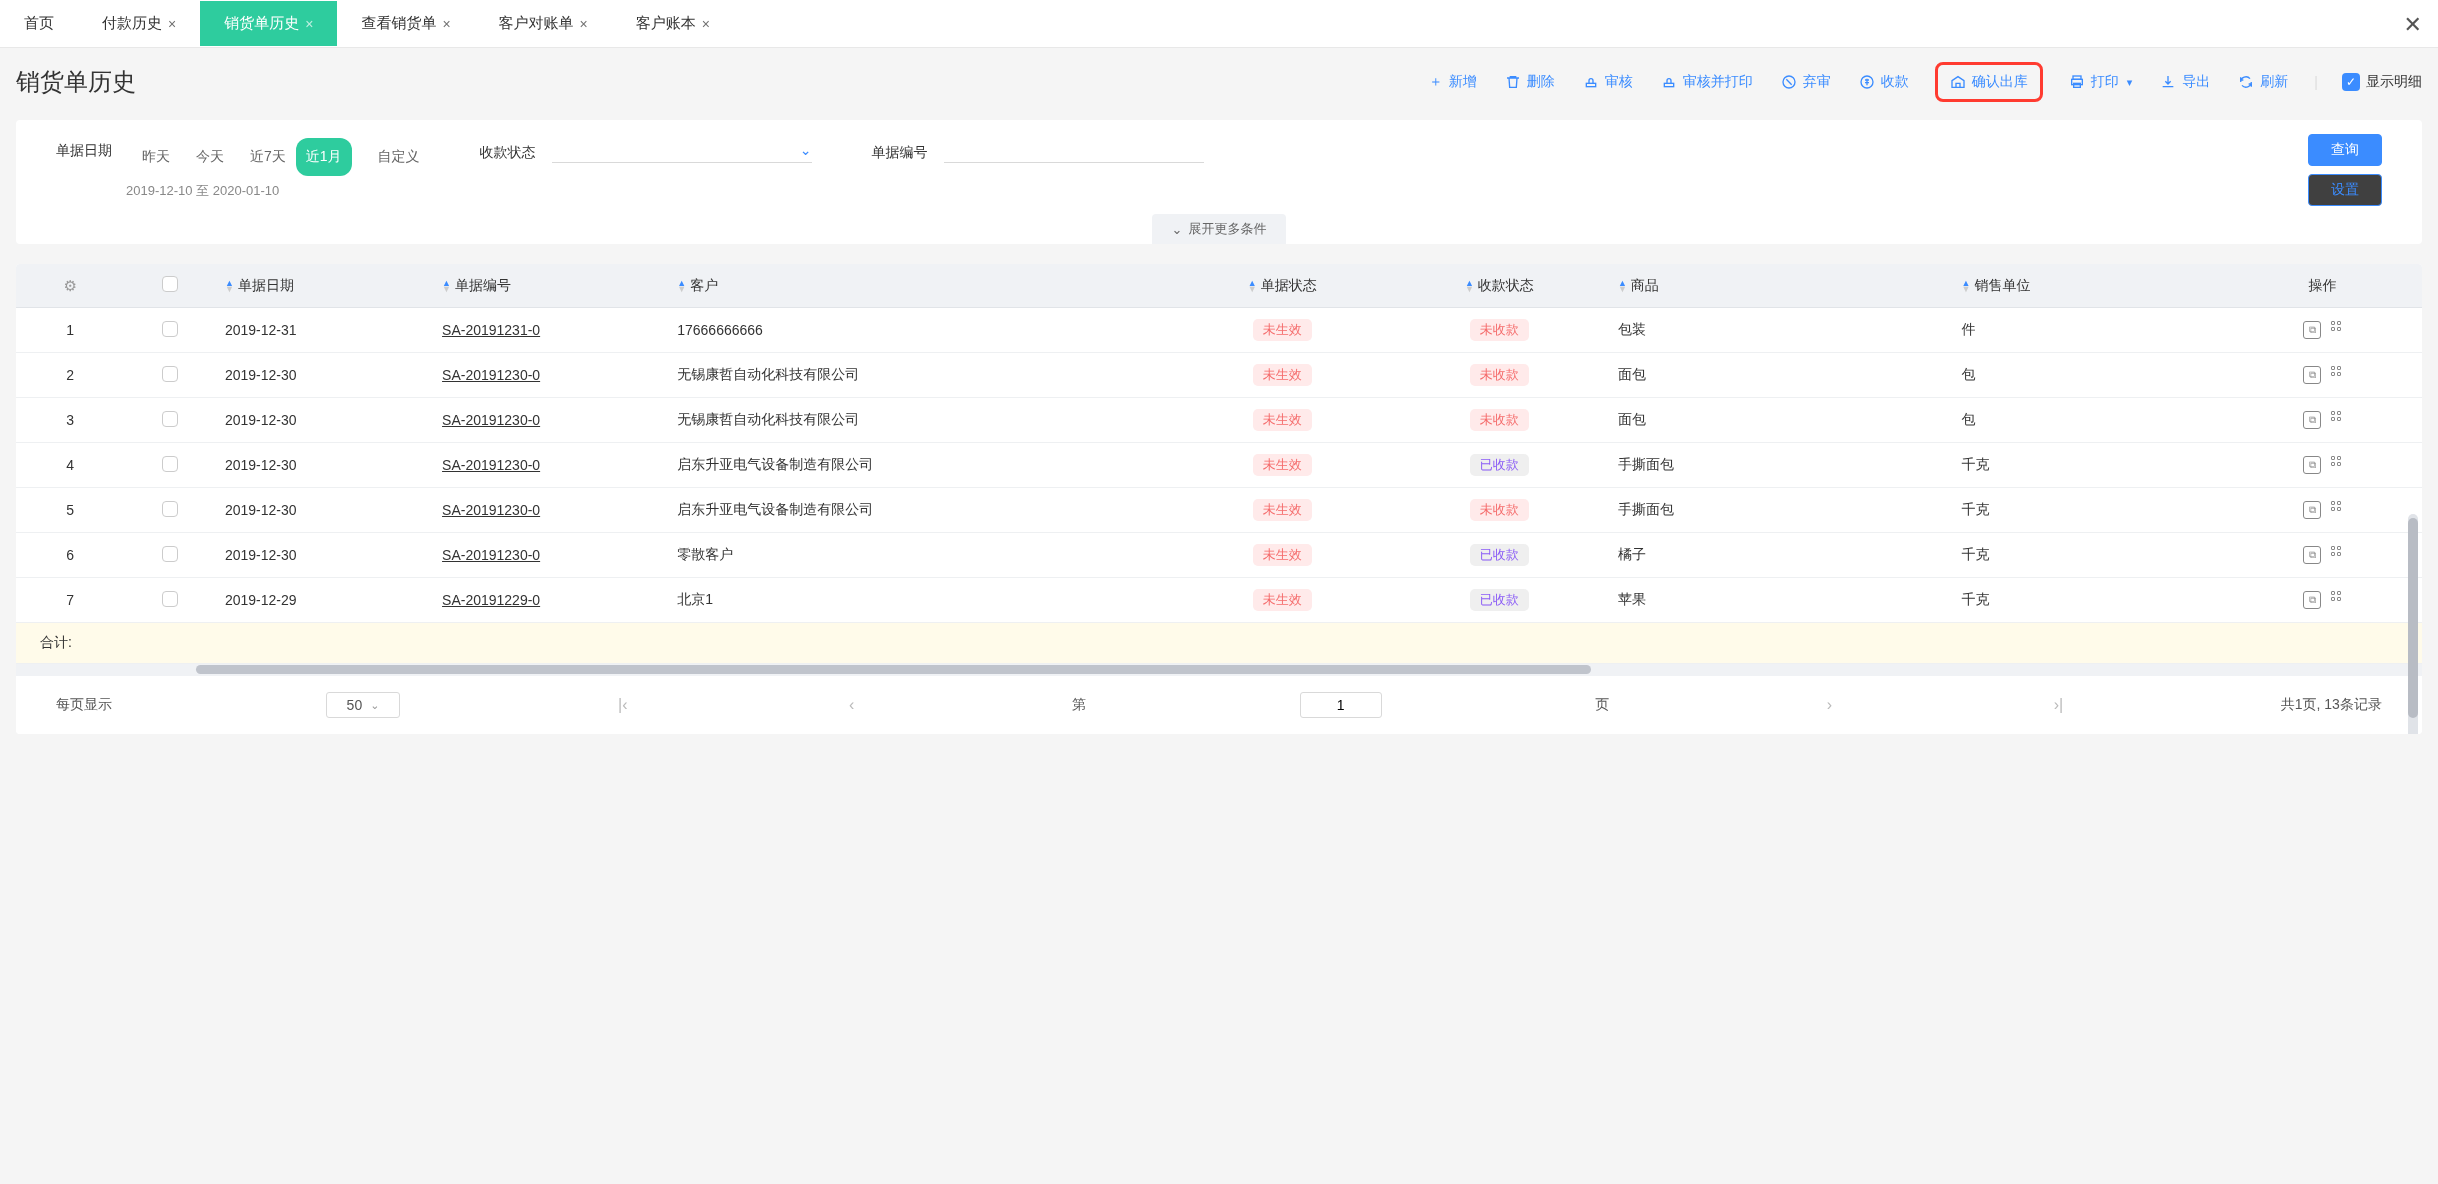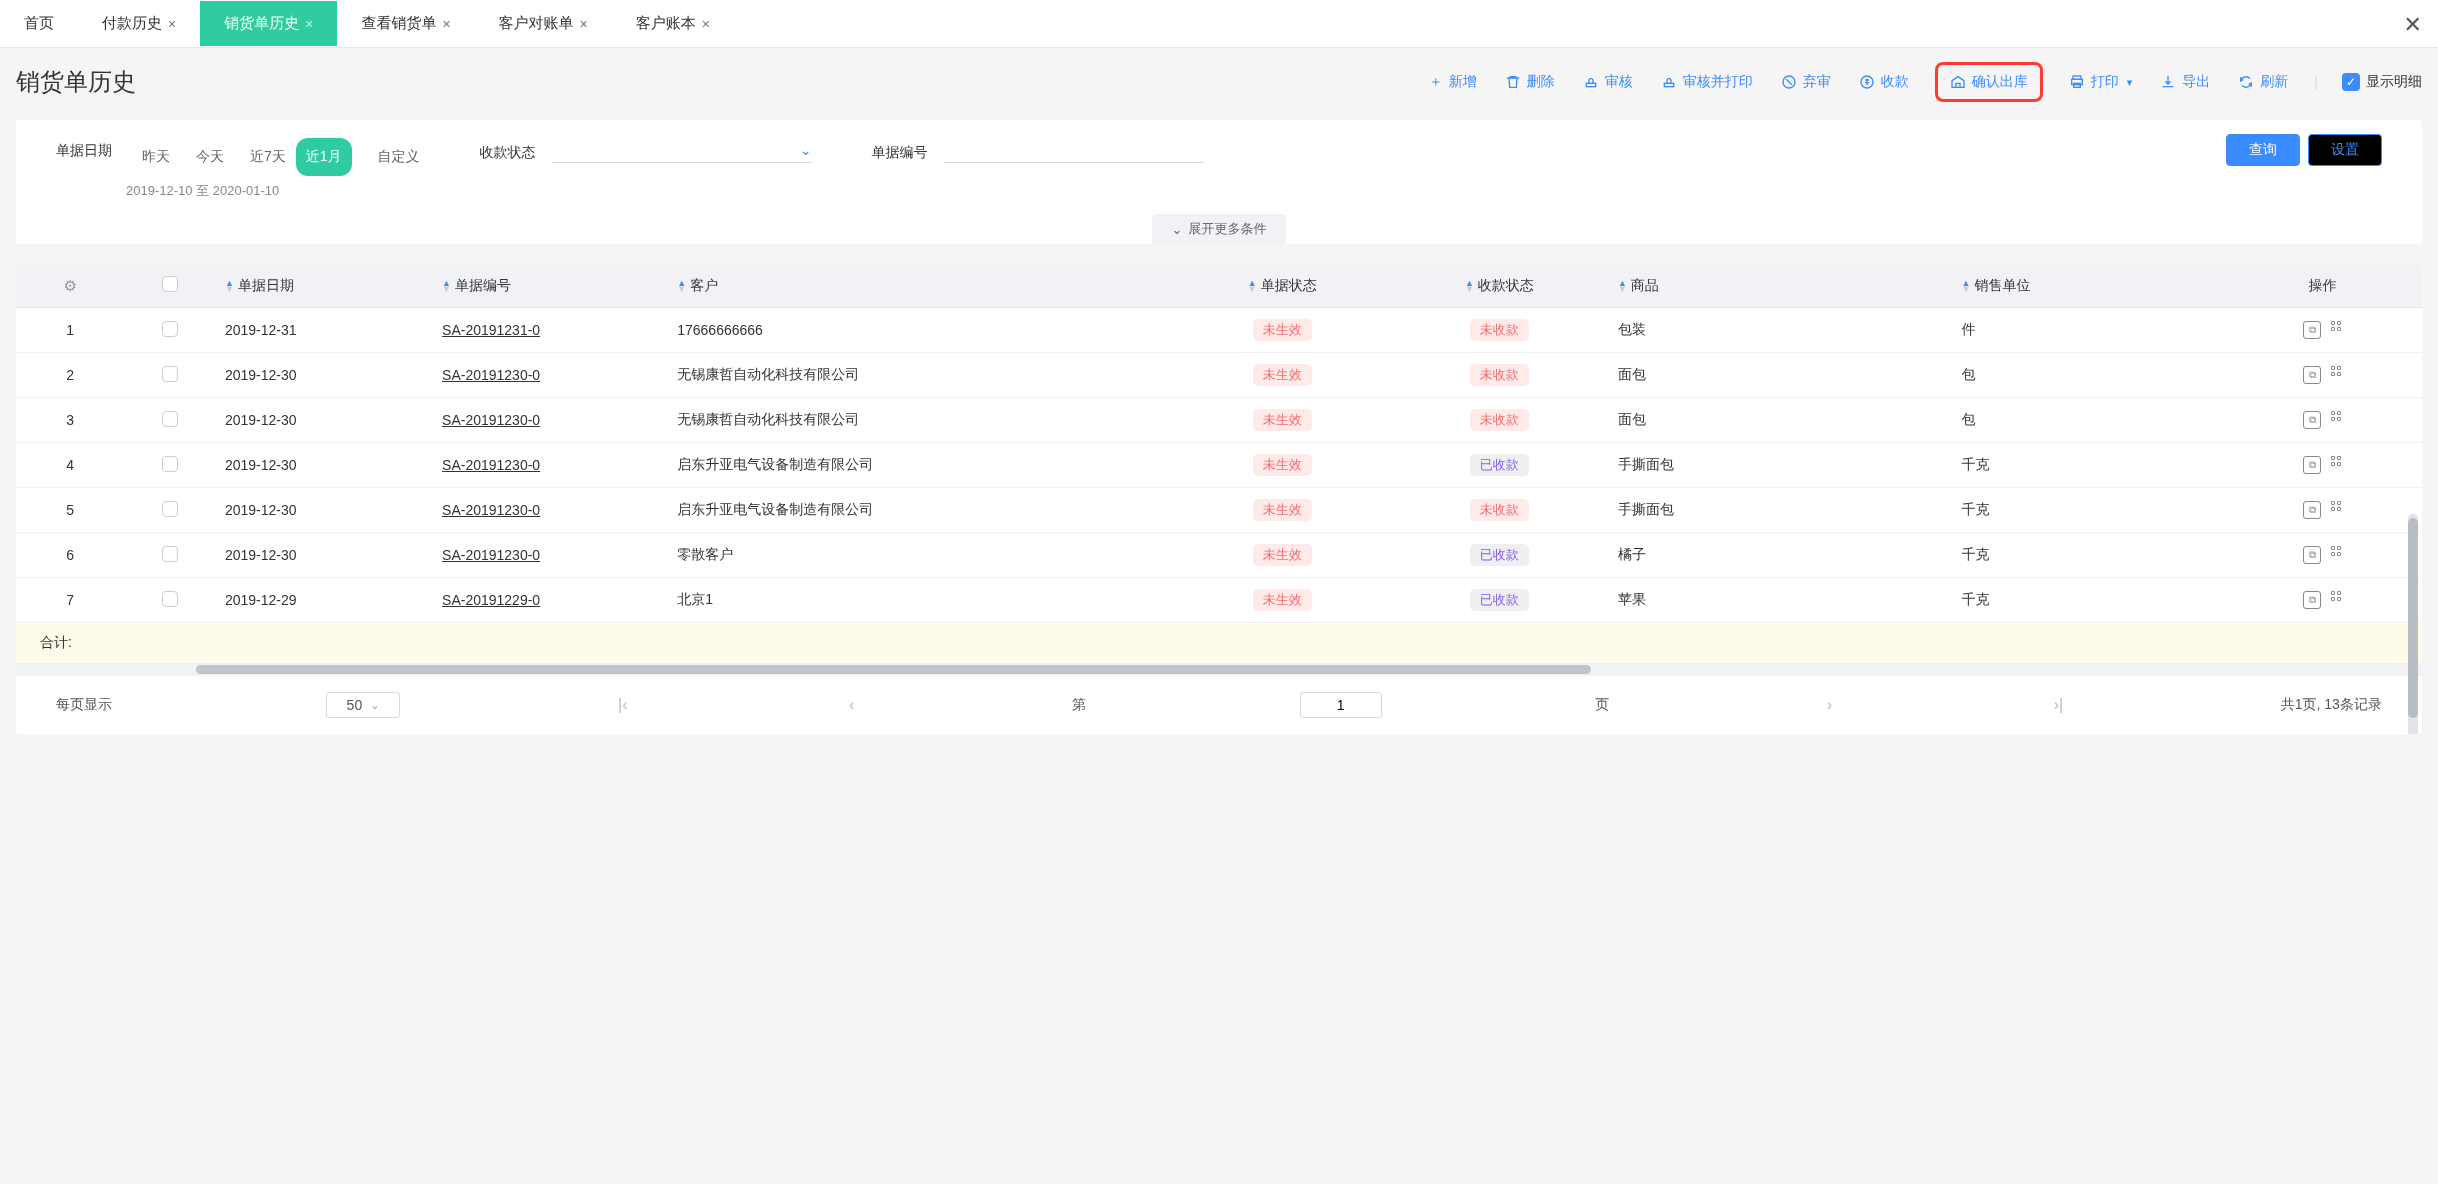--- a/index.html
+++ b/index.html
@@ -97,24 +97,24 @@
 }
 .dropdown-input .chev { color: #3b8cff; font-size: 14px; }
 .text-input {
   border: none;
   border-bottom: 1px solid #d9d9d9;
   min-width: 260px;
   padding: 4px 0;
   font-size: 14px;
   background: transparent;
 }
-.filter-actions { position: absolute; right: 0; top: -4px; display: flex; flex-direction: row; gap: 8px; }
+.filter-actions { position: absolute; right: 0; top: -4px; display: flex; flex-direction: column; gap: 8px; }
 .btn { padding: 6px 22px; border-radius: 4px; font-size: 14px; cursor: pointer; text-align: center; }
 .btn-primary { background: #3b8cff; color: #fff; border: 1px solid #3b8cff; }
-.btn-outline { background: #000000; color: #3b8cff; border: 1px solid #3b8cff; text-align: right; }
+.btn-outline { background: #404040; color: #3b8cff; border: 1px solid #3b8cff; text-align: right; }
 .expand-more {
   margin: 14px auto 0 auto;
   display: flex;
   align-items: center;
   gap: 6px;
   background: #f0f2f5;
   padding: 6px 20px;
   border-radius: 4px 4px 0 0;
   color: #666;
   font-size: 13px;

